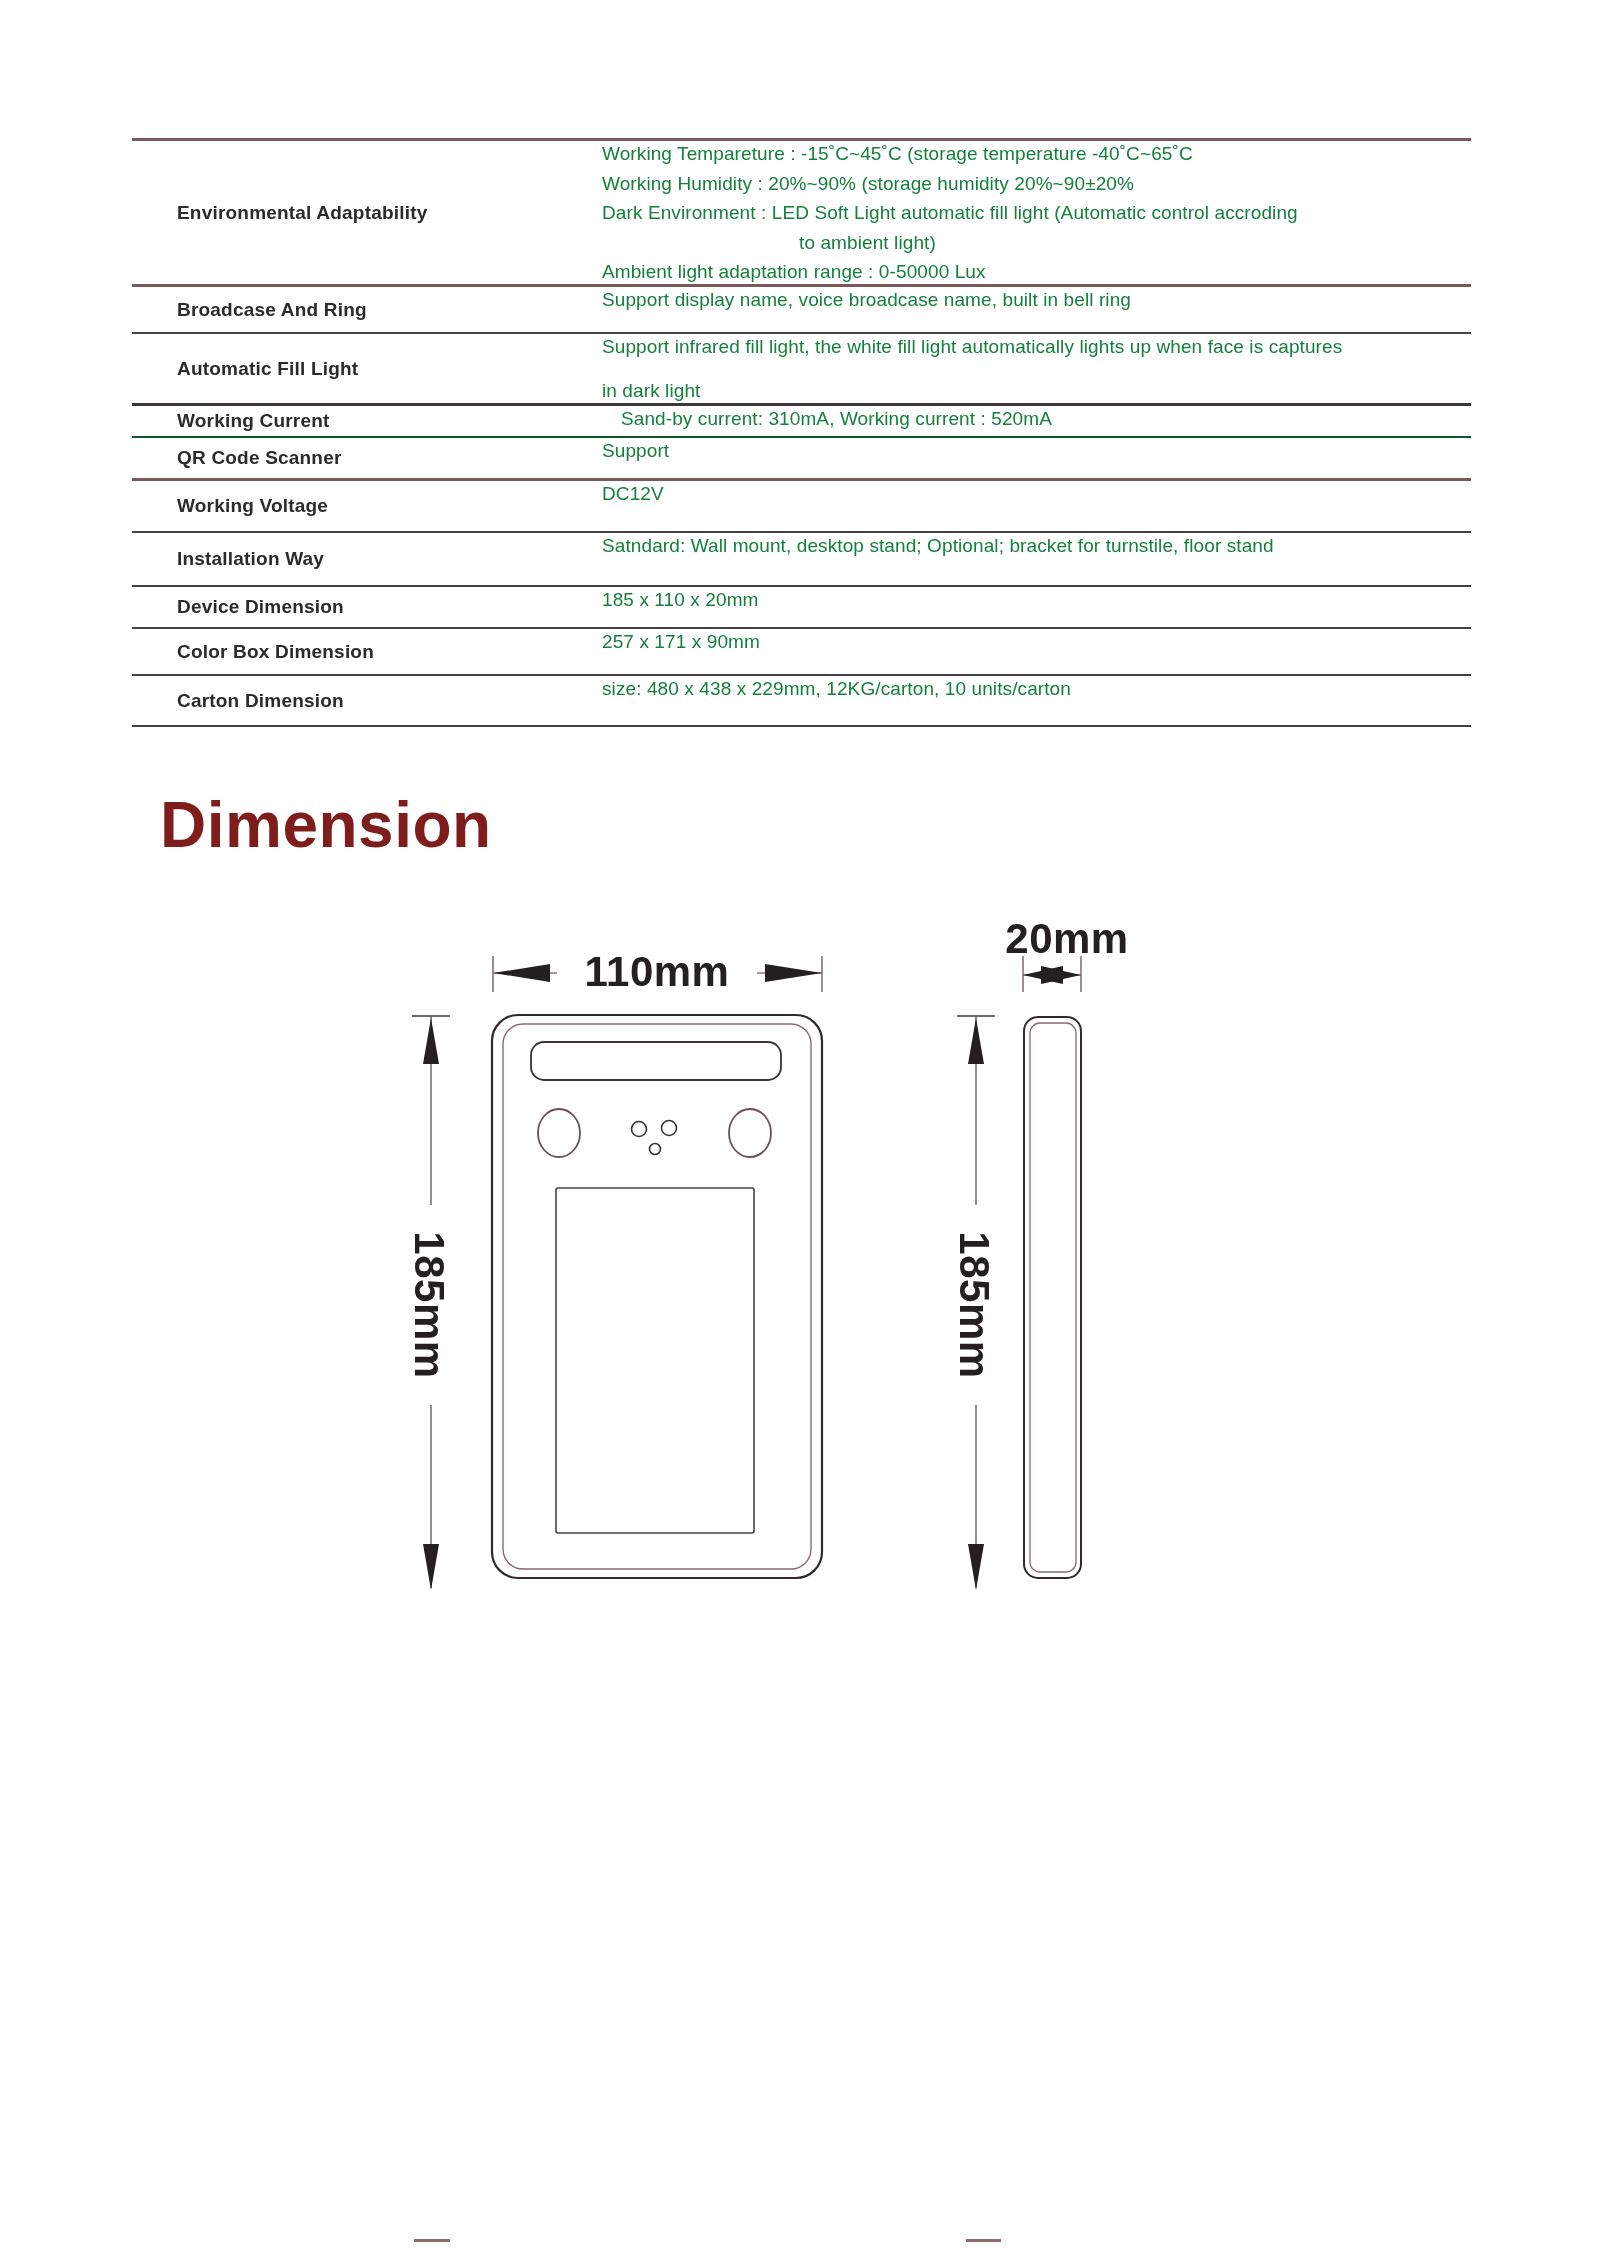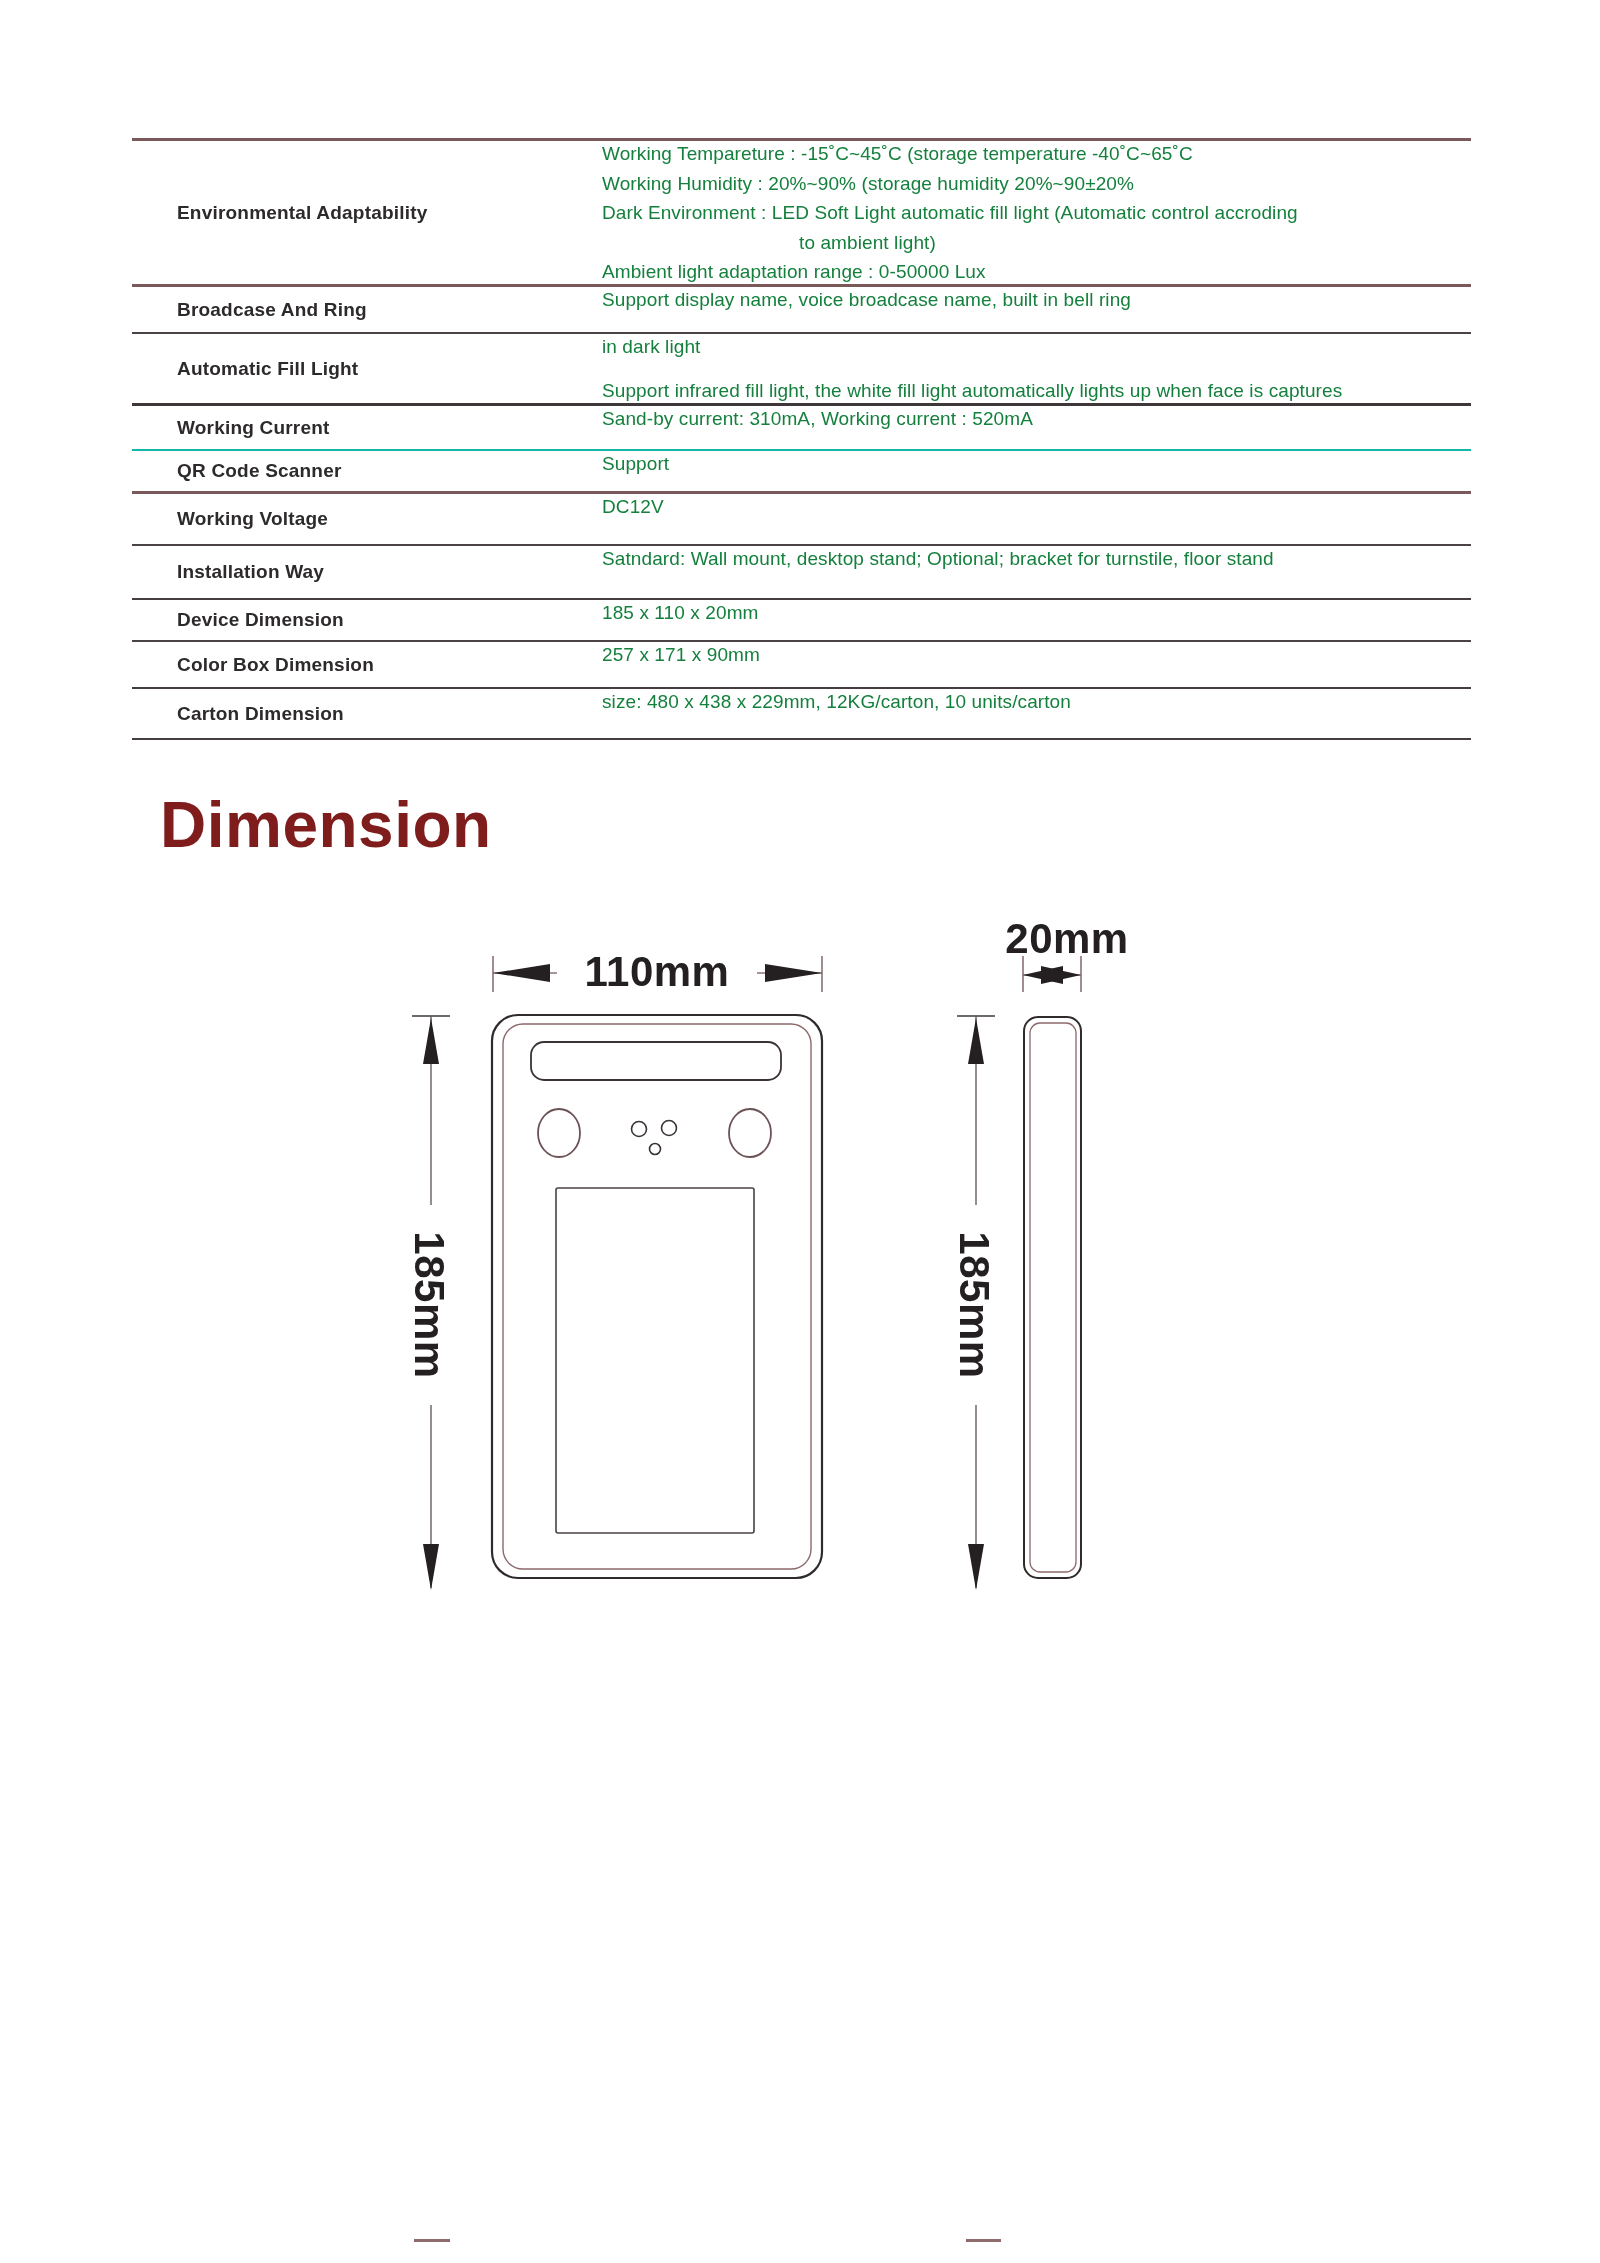--- a/index.html
+++ b/index.html
@@ -5,21 +5,21 @@
   html,body{margin:0;padding:0;background:#ffffff;}
   .page{position:relative;width:1600px;height:2263px;background:#ffffff;overflow:hidden;
         font-family:"Liberation Sans","DejaVu Sans",sans-serif;}
 
   
   .spec-table{position:absolute;left:132px;top:138px;width:1339px;border-top:3px solid #7b595b;}
   .row{display:flex;box-sizing:border-box;}
   .row-1{height:146px;border-bottom:3px solid #7b595b;}
   .row-2{height:47px;border-bottom:2px solid #4a4345;}
   .row-3{height:72px;border-bottom:3px solid #3f383a;}
-  .row-4{height:45px;border-bottom:2px solid #14b8a6;}
+  .row-4{height:32px;border-bottom:2px solid #14532d;gap:19px;}
   .row-5{height:43px;border-bottom:3px solid #7b595b;}
   .row-6{height:52px;border-bottom:2px solid #4a4345;}
   .row-7{height:54px;border-bottom:2px solid #453e40;}
   .row-8{height:42px;border-bottom:2px solid #4a4345;}
   .row-9{height:47px;border-bottom:2px solid #453e40;}
   .row-10{height:51px;border-bottom:2px solid #453e40;}
   .cell-label{width:470px;padding-left:45px;box-sizing:border-box;display:flex;align-items:center;
               font-size:19px;font-weight:bold;color:#2d2a2b;letter-spacing:.2px;text-align:center;}
   .cell-value{flex:1;display:flex;flex-direction:column;justify-content:space-between;
               font-size:19px;color:#15803d;line-height:25px;letter-spacing:.1px;}
@@ -67,22 +67,22 @@
     <div class="row row-2">
       <div class="cell-label">Broadcase And Ring</div>
       <div class="cell-value">
         <div>Support display name, voice broadcase name, built in bell ring</div>
       </div>
     </div>
 
     <div class="row row-3">
       <div class="cell-label">Automatic Fill Light</div>
       <div class="cell-value">
+        <div>Support infrared fill light, the white fill light automatically lights up when face is captures</div>
         <div>in dark light</div>
-        <div>Support infrared fill light, the white fill light automatically lights up when face is captures</div>
       </div>
     </div>
 
     <div class="row row-4">
       <div class="cell-label">Working Current</div>
       <div class="cell-value">
         <div>Sand-by current: 310mA, Working current : 520mA</div>
       </div>
     </div>
 

